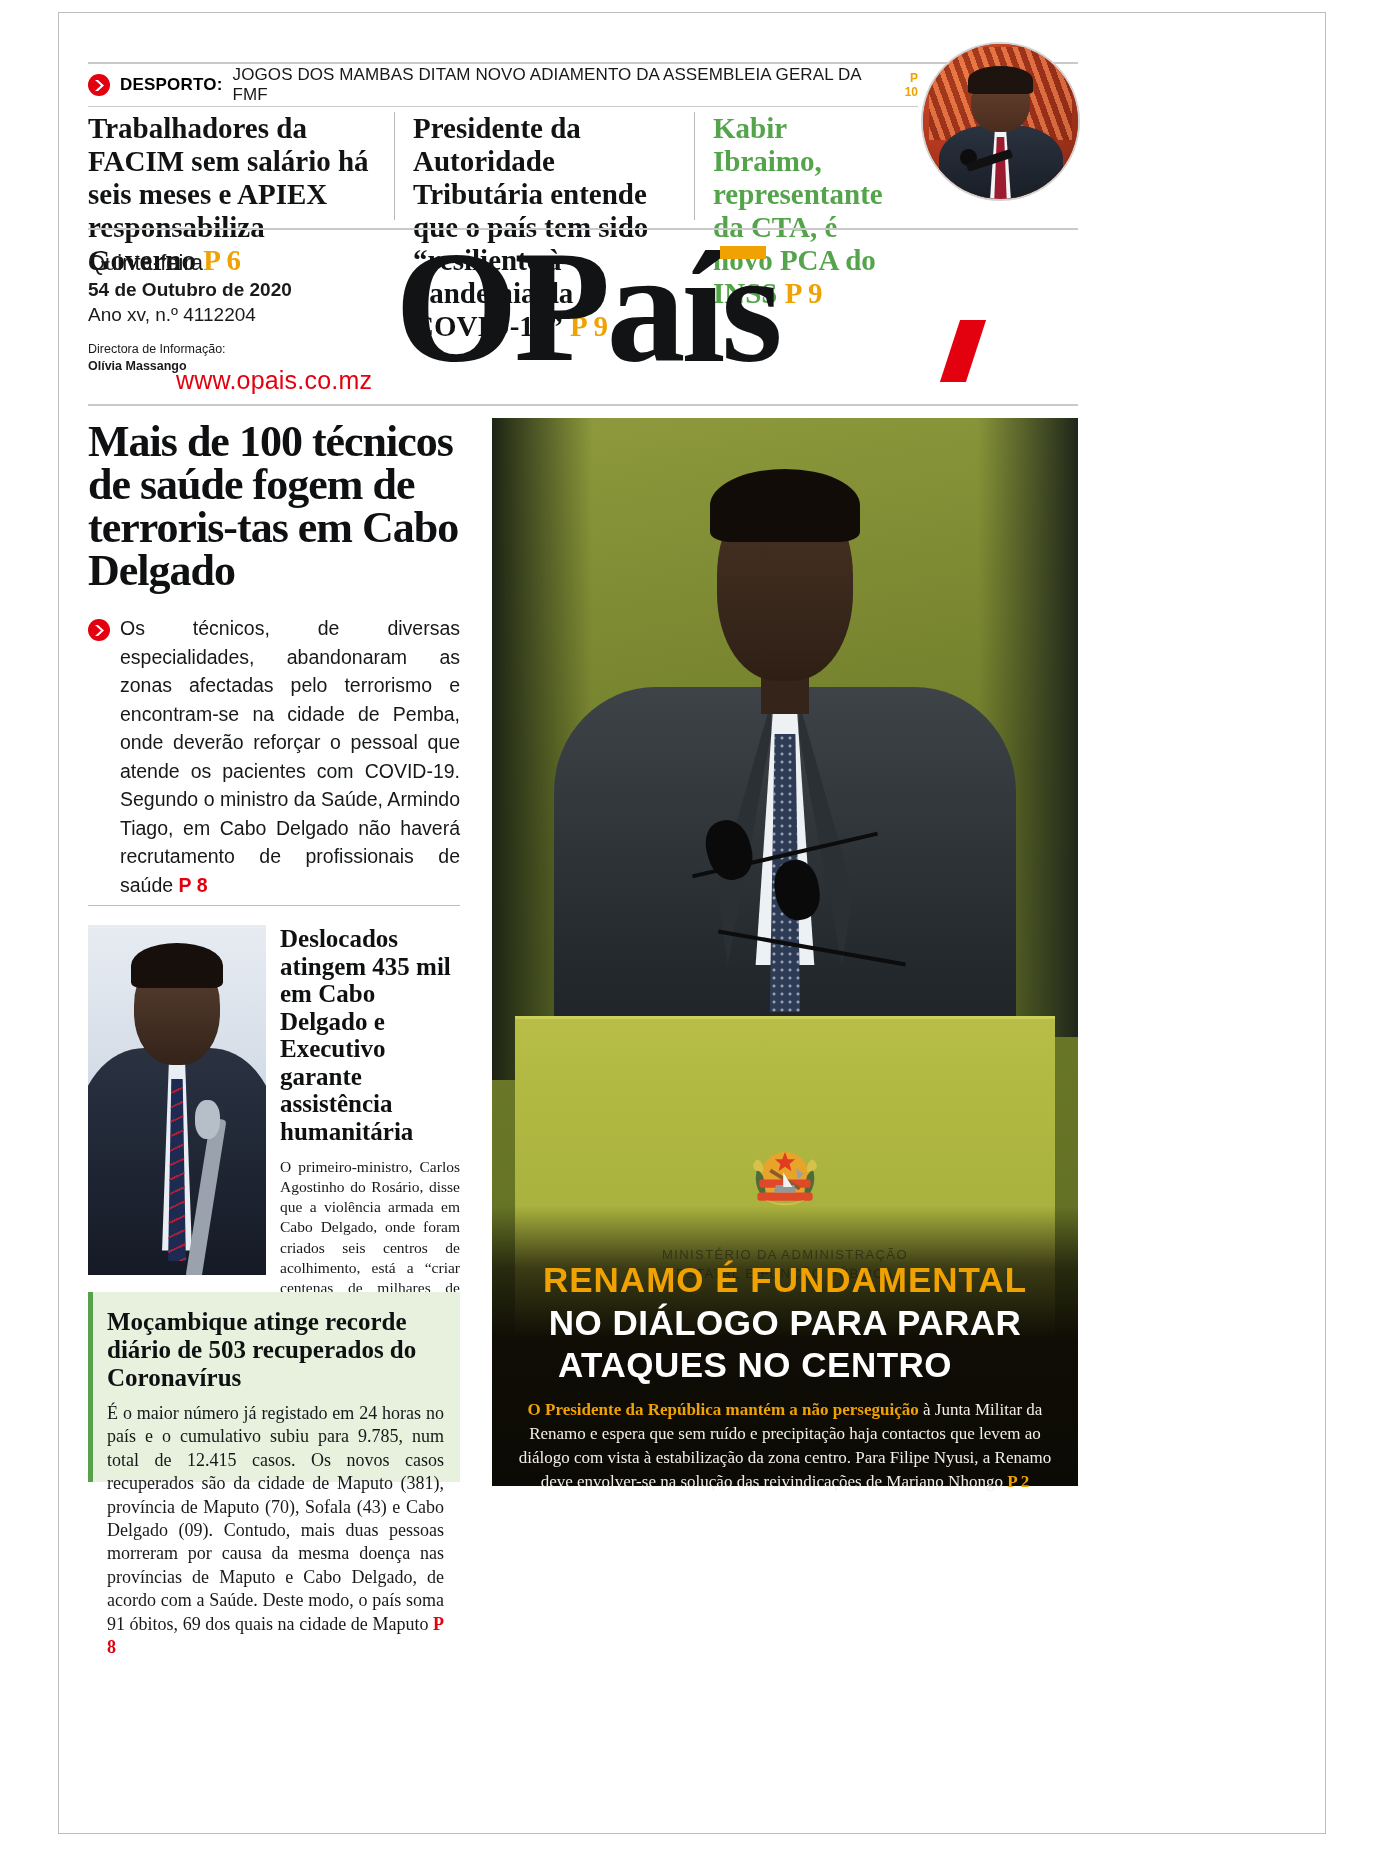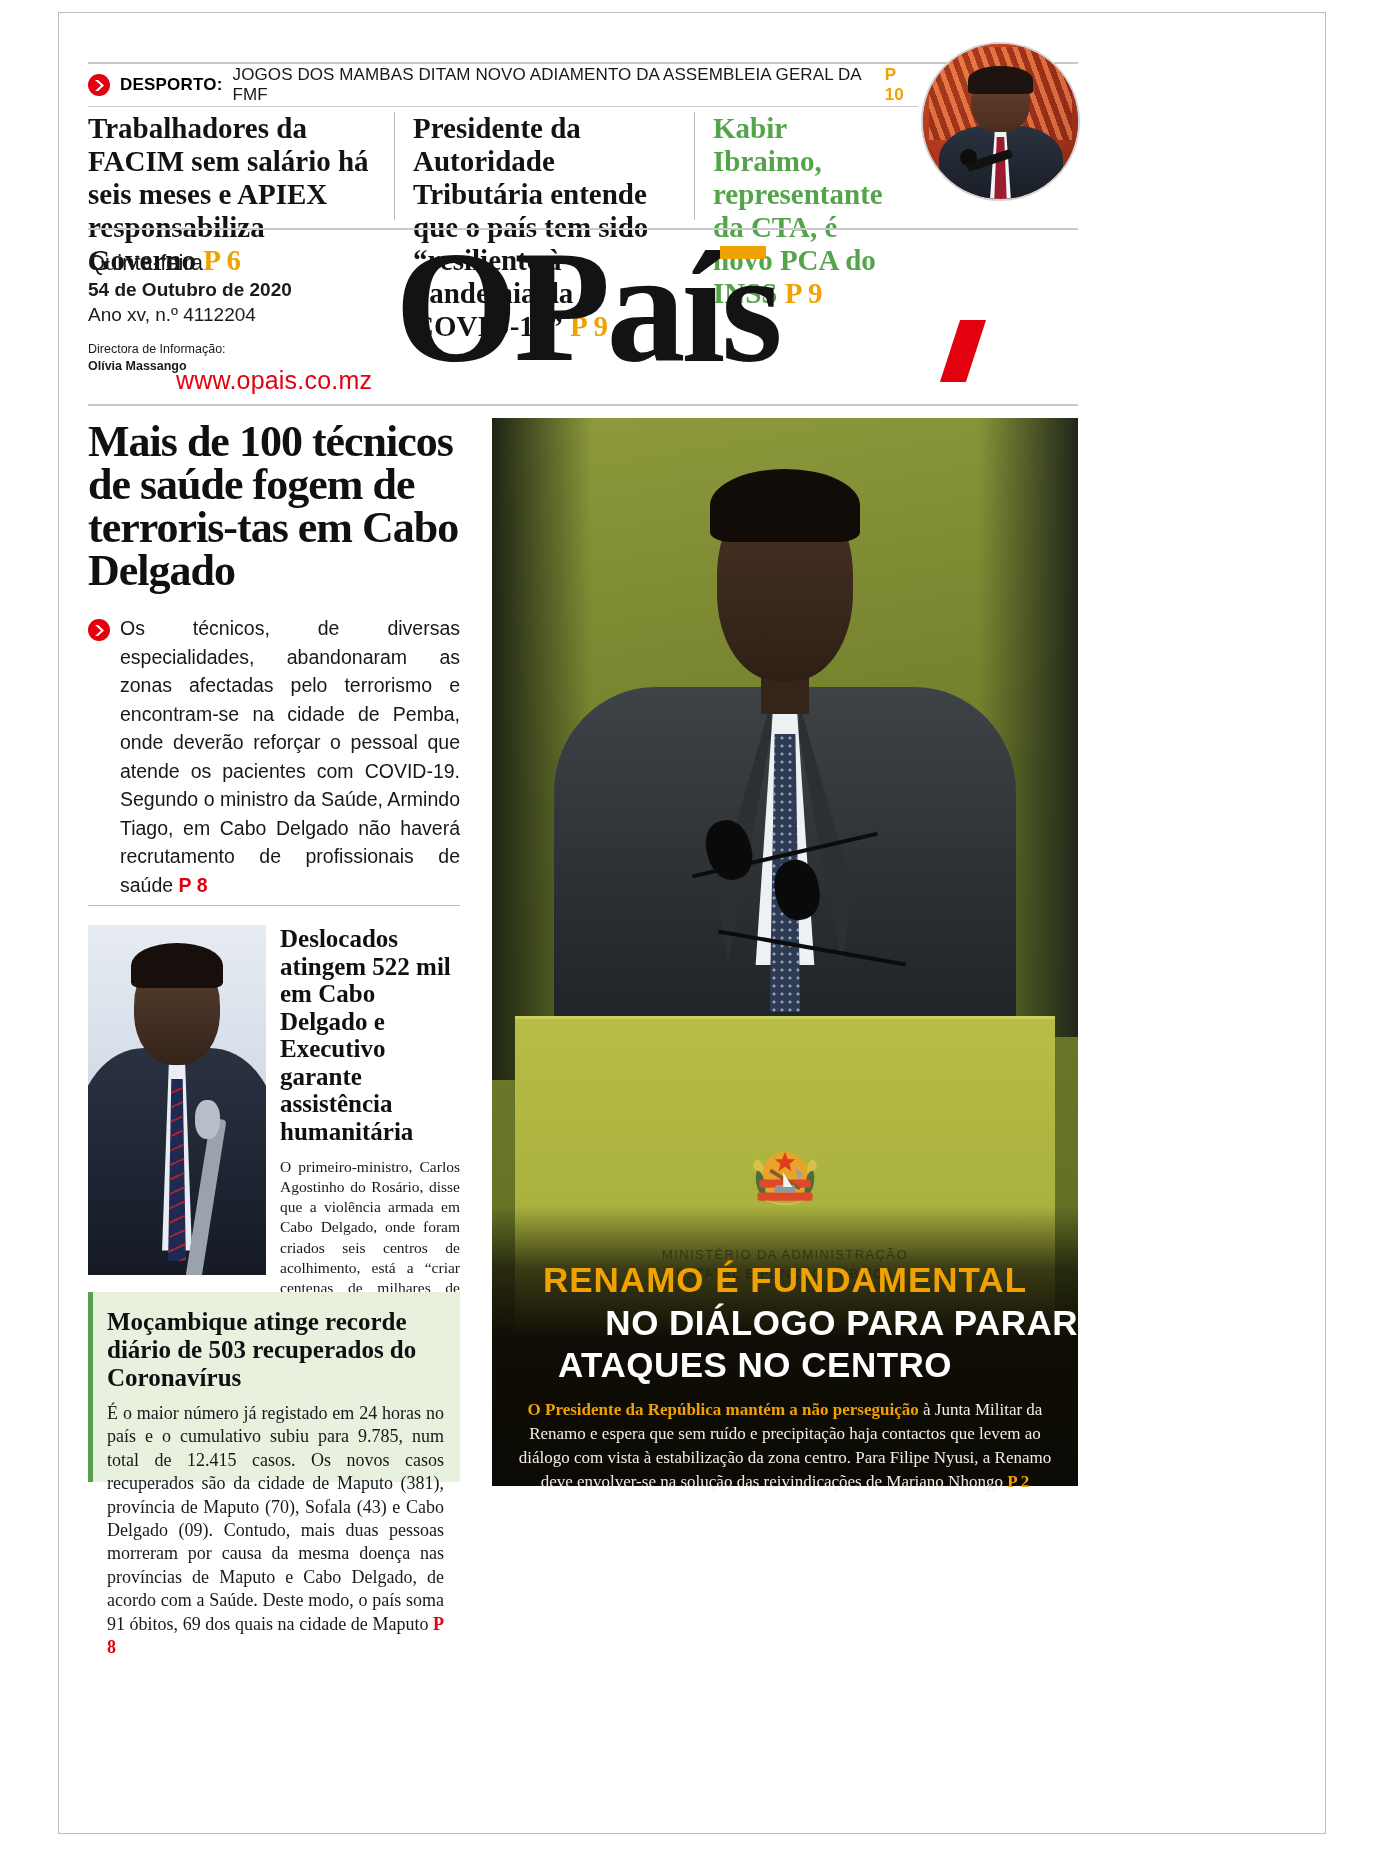--- a/index.html
+++ b/index.html
@@ -20,21 +20,21 @@
     display:flex;align-items:center;gap:10px;
   }
   .chev{
     width:22px;height:22px;border-radius:50%;background:#e3000f;
     display:inline-flex;align-items:center;justify-content:center;flex:0 0 auto;
   }
   .chev svg{display:block;}
   .sport-label{color:#000000;font-weight:bold;font-size:17px;letter-spacing:.2px;
     font-family:"Liberation Sans",sans-serif;}
   .sport-text{color:#16181a;font-size:17px;letter-spacing:.1px;}
-  .pg-orange{color:#f0a202;font-weight:bold;font-size:17px;}
+  .pg-orange{color:#f0a202;font-weight:bold;font-size:12px;text-align:right;}
   
   .teasers{position:absolute;left:88px;top:112px;width:832px;height:108px;display:flex;}
   .teaser{
     font-family:"Liberation Serif",serif;font-weight:bold;font-size:29px;line-height:1.14;
     color:#111314;padding-right:18px;box-sizing:border-box;
   }
   .t1{width:306px;}
   .t2{width:300px;padding-left:18px;border-left:1px solid #b9b9b9;}
   .t3{width:226px;padding-left:18px;border-left:1px solid #b9b9b9;color:#54a44b;}
   .teaser .pg{color:#f0a202;}
@@ -161,21 +161,21 @@
     clip-path:polygon(0 0,0 12%,80% 100%,100% 72%);}
   .bp-micstand{position:absolute;left:22%;top:56%;width:56%;height:4px;background:#0c0c0c;transform:rotate(-13deg);}
   .bp-micstand2{position:absolute;left:30%;top:70%;width:56%;height:4px;background:#0c0c0c;transform:rotate(10deg);}
   .bp-mic1{position:absolute;left:27%;top:51%;width:13%;height:9%;border-radius:45%;background:#0a0a0a;transform:rotate(-16deg);}
   .bp-mic2{position:absolute;left:47%;top:57%;width:13%;height:9%;border-radius:45%;background:#0a0a0a;transform:rotate(-10deg);}
   
   .bp-overlay{position:absolute;left:0;right:0;bottom:0;height:280px;
     background:linear-gradient(180deg,rgba(20,18,6,0) 0%,rgba(18,16,6,.72) 22%,#0f0d05 48%,#0b0a04 100%);}
   .cap-l1{position:absolute;left:0;right:0;top:1260px;text-align:center;color:#f0a202;
     font-weight:bold;font-size:35px;letter-spacing:1px;font-family:"Liberation Sans",sans-serif;}
-  .cap-l2{position:absolute;left:0;right:0;top:1303px;text-align:right;color:#ffffff;
+  .cap-l2{position:absolute;left:0;right:0;top:1303px;text-align:center;color:#ffffff;
     font-weight:bold;font-size:35px;letter-spacing:.5px;font-family:"Liberation Sans",sans-serif;}
   .cap-l3{position:absolute;left:0;right:0;top:1345px;text-align:center;color:#ffffff;
     font-weight:bold;font-size:35px;letter-spacing:.5px;font-family:"Liberation Sans",sans-serif;}
   .cap-body{position:absolute;left:512px;width:546px;top:1398px;text-align:center;color:#f3efe6;
     font-family:"Liberation Serif",serif;font-size:17px;line-height:1.42;}
   .cap-body .hl{color:#f0a202;font-weight:bold;}
   .cap-body .pg{color:#f0a202;font-weight:bold;}
 </style>
 </head>
 <body>
@@ -268,21 +268,21 @@
       <div class="dp-suit"></div>
       <div class="dp-shirt"></div>
       <div class="dp-tie"></div>
       <div class="dp-tiestripe"></div>
       <div class="dp-head"></div>
       <div class="dp-hair"></div>
       <div class="dp-mic"></div>
       <div class="dp-micball"></div>
     </div>
     <div class="desloc-txt">
-      <h2>Deslocados atingem 522 mil em Cabo Delgado e Executivo garante assistência humanitária</h2>
+      <h2>Deslocados atingem 435 mil em Cabo Delgado e Executivo garante assistência humanitária</h2>
       <div class="desloc-p">
         <span>O primeiro-ministro, Carlos Agostinho do Rosário, disse que a violência armada em Cabo Delgado, onde foram criados seis centros de acolhimento, está a “criar centenas de milhares de deslocados que procuram refúgio em Nampula, Zambézia, Niassa, Manica, Sofala e Inhambane”. Outros quatro centros foram abertos em Nampula, dois em Manica e um no Niassa</span>
         <span class="pg">P 4</span>
       </div>
     </div>
   </div>
 
   <div class="covid">
     <h3>Moçambique atinge recorde diário de 503 recuperados do Coronavírus</h3>
     <p>

